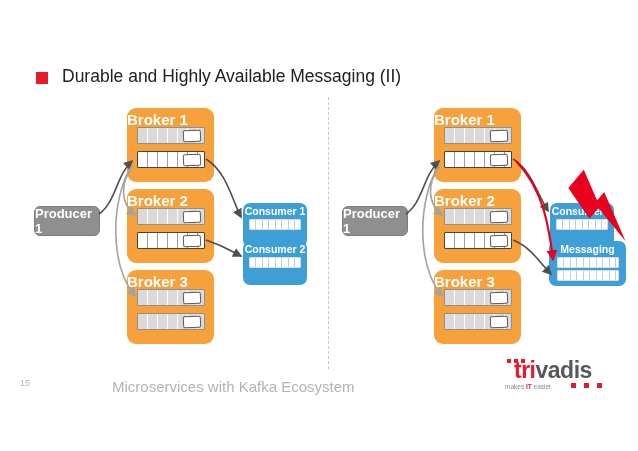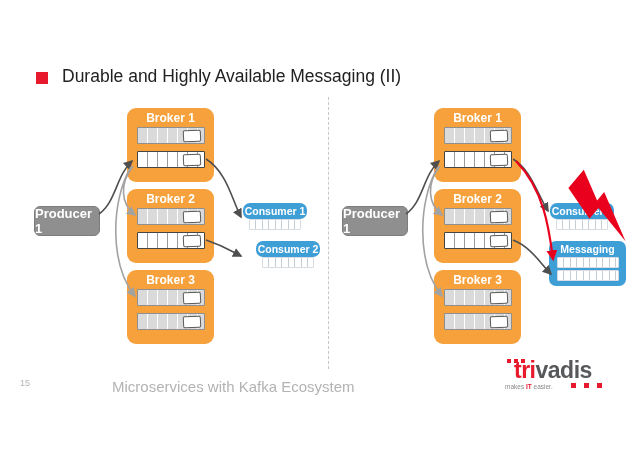--- a/index.html
+++ b/index.html
@@ -7,29 +7,29 @@
     position:relative;width:638px;height:451px;background:#fff;overflow:hidden;
     font-family:"Liberation Sans",sans-serif;
   }
   
   .title-bullet{position:absolute;left:36px;top:72px;width:12px;height:12px;background:var(--accent-red);}
   .title{position:absolute;left:62px;top:66px;font-size:17.5px;color:#212121;white-space:nowrap;text-align:right;}
   
   .divider{position:absolute;left:328px;top:97px;height:272px;width:0;border-left:1px dashed #c7c7c7;}
   
   .broker{position:absolute;width:87px;height:74px;background:var(--broker-orange);border-radius:9px;}
-  .broker .blabel{text-align:center;color:#fff;font-weight:bold;font-size:12px;padding-top:3px;}
+  .broker .blabel{text-align:left;color:#fff;font-weight:bold;font-size:15px;padding-top:3px;}
   .queue{position:absolute;left:10px;width:68px;height:17px;box-sizing:border-box;border-radius:1px;}
   .queue.white{border:1.5px solid #454545;background:repeating-linear-gradient(90deg,#fff 0 9px,#9b9b9b 9px 10px);}
   .queue.gray{border:1.5px solid #8f8f8f;background:repeating-linear-gradient(90deg,#dadada 0 9px,#ffffff 9px 10px);}
   .q1{top:19px;} .q2{top:43px;}
   .doc{position:absolute;right:3px;top:1.5px;width:16px;height:10px;background:#fff;border:1.4px solid #5a5a5a;border-radius:2px;transform:rotate(-3deg);}
   .producer{position:absolute;width:64px;height:28px;background:var(--producer-gray);border:1px solid #7c7c7c;border-radius:6px;
     color:#fff;font-weight:bold;font-size:13px;display:flex;align-items:center;justify-content:center;}
-  .consumer{position:absolute;width:64px;height:16px;background:var(--consumer-blue);border-radius:7px;color:#fff;}
+  .consumer{position:absolute;width:64px;height:44px;background:var(--consumer-blue);border-radius:7px;color:#fff;}
   .consumer .clabel{font-weight:bold;font-size:10.5px;text-align:center;padding-top:2px;}
   .cqueue{margin:2px auto 0 auto;width:52px;height:11px;box-sizing:border-box;border:1px solid #d7dde2;border-radius:1px;
     background:repeating-linear-gradient(90deg,#fff 0 5.5px,#c3ced6 5.5px 6.5px);}
   .consumer.big{width:77px;height:45px;}
   .consumer.big .cqueue{width:62px;}
   .consumer.big .cqueue + .cqueue{margin-top:2px;}
   
   .overlay{position:absolute;left:0;top:0;z-index:5;pointer-events:none;}
   .mh-dark{fill:var(--arrow-dark);} .mh-gray{fill:var(--arrow-gray);} .mh-red{fill:var(--failure-red);}
   
@@ -88,21 +88,21 @@
     <div class="queue gray q2">
         <span class="doc"></span>
       </div>
   </div>
 
   <div class="consumer" style="left:243px;top:203px;">
     <div class="clabel">Consumer 1</div>
     <div class="cqueue"></div>
   </div>
 
-  <div class="consumer" style="left:256px;top:241px;">
+  <div class="consumer" style="left:243px;top:241px;">
     <div class="clabel">Consumer 2</div>
     <div class="cqueue"></div>
   </div>
 
   <div class="producer" style="left:342px;top:206px;">
     <span>Producer 1</span>
   </div>
 
   <div class="broker" style="left:434px;top:108px;">
     <div class="blabel">Broker 1</div>

